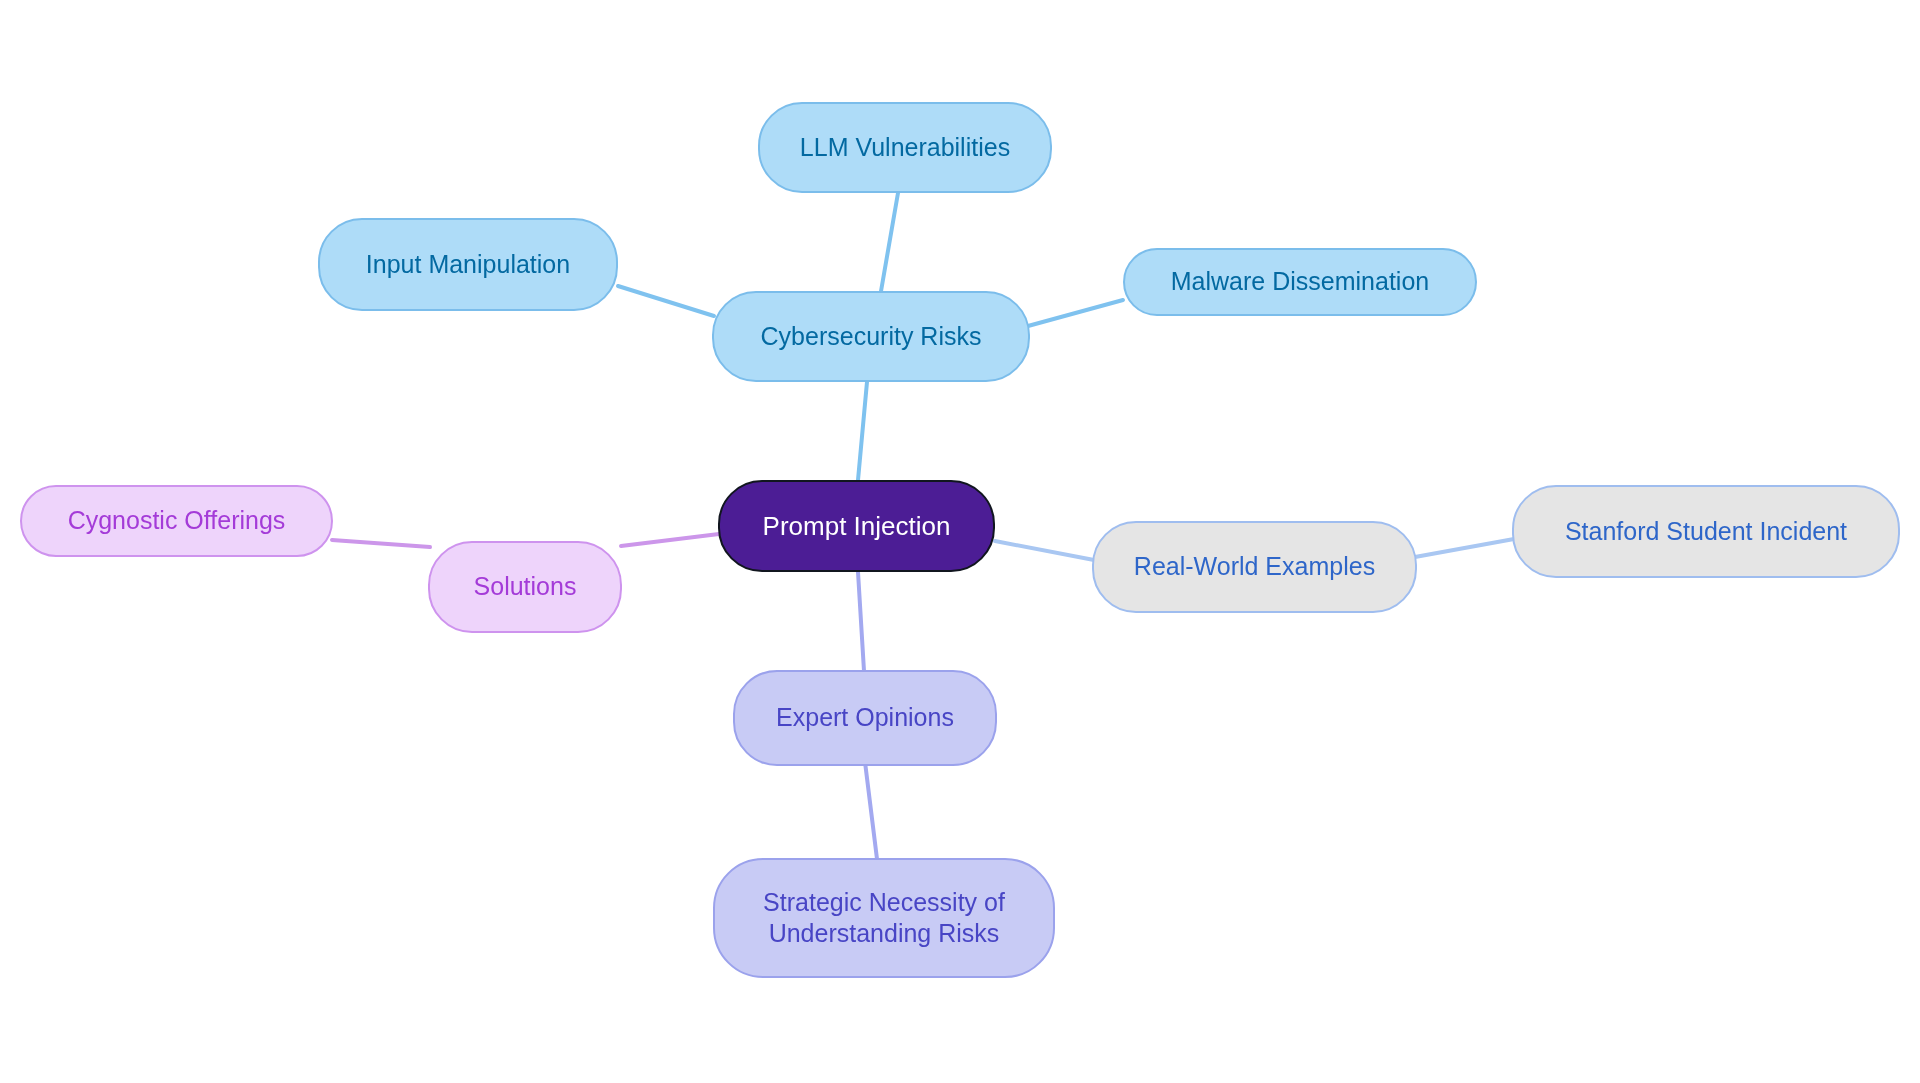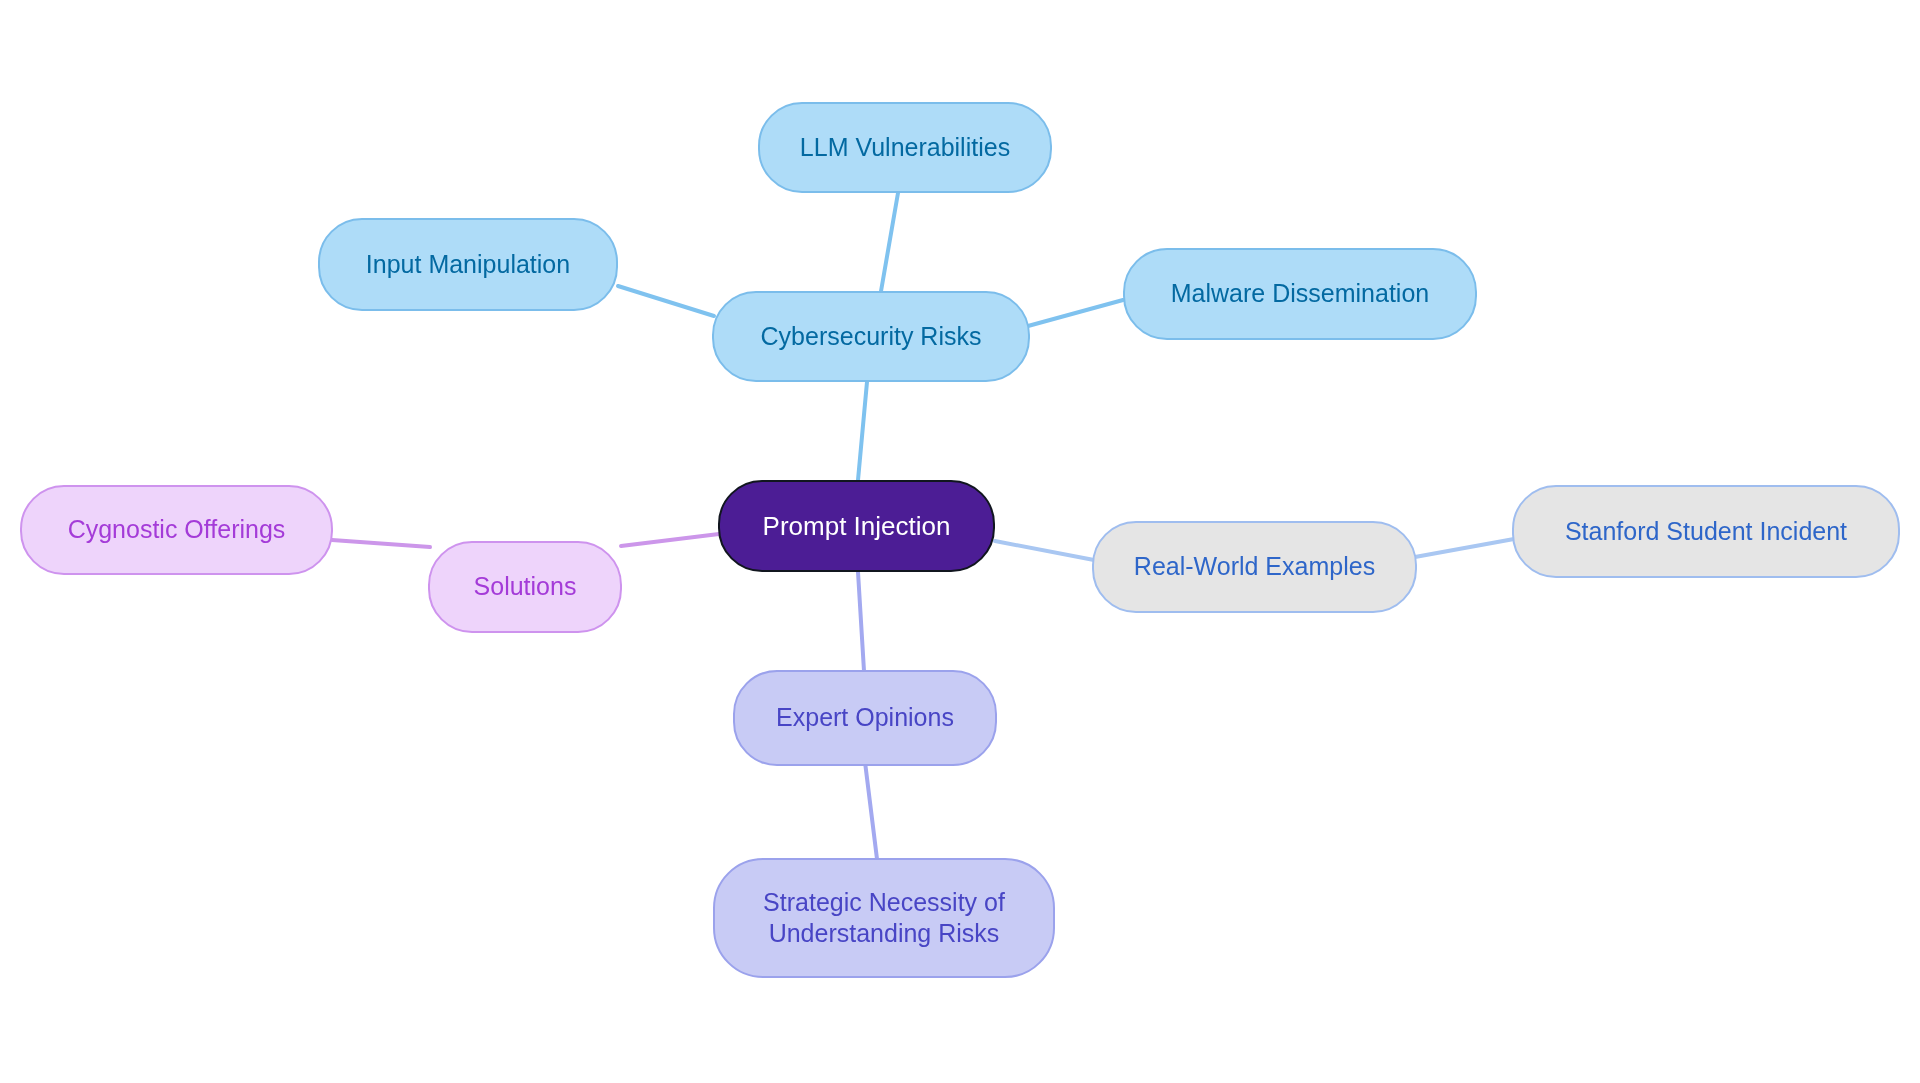--- a/index.html
+++ b/index.html
@@ -41,28 +41,28 @@
   .c-sky    { background: #aedcf8; border-color: #7bbdeb; color: #0369a1; }
   .c-blue   { background: #e5e5e5; border-color: #9fbdef; color: #2e66c9; }
   .c-peri   { background: #c8cbf5; border-color: #9ba2ec; color: #4845c5; }
   .c-purple { background: #eed4fb; border-color: #ce93ee; color: #a43bd8; }
 
   
   #n-center    { left: 718px;  top: 480px; width: 277px; height: 92px; }
   #n-cyber     { left: 712px;  top: 291px; width: 318px; height: 91px; }
   #n-llm       { left: 758px;  top: 102px; width: 294px; height: 91px; }
   #n-input     { left: 318px;  top: 218px; width: 300px; height: 93px; }
-  #n-malware   { left: 1123px; top: 248px; width: 354px; height: 92px; }
+  #n-malware   { left: 1123px; top: 248px; width: 354px; height: 68px; }
   #n-realworld { left: 1092px; top: 521px; width: 325px; height: 92px; }
   #n-stanford  { left: 1512px; top: 485px; width: 388px; height: 93px; }
   #n-expert    { left: 733px;  top: 670px; width: 264px; height: 96px; }
   #n-strategic { left: 713px;  top: 858px; width: 342px; height: 120px;
                  white-space: normal; border-radius: 50px; }
   #n-solutions { left: 428px;  top: 505px; width: 194px; height: 92px; margin-top: 36px; }
-  #n-cygnostic { left: 20px;   top: 485px; width: 313px; height: 90px; }
+  #n-cygnostic { left: 20px;   top: 485px; width: 313px; height: 72px; }
 </style>
 </head>
 <body>
 
 <div id="canvas">
 
   <svg id="edge-layer" viewBox="0 0 1920 1083" stroke-width="4" stroke-linecap="round" fill="none">
     <line x1="880" y1="297" x2="898" y2="193" stroke="#7fc2ef"></line>
     <line x1="714" y1="316" x2="618" y2="286" stroke="#7fc2ef"></line>
     <line x1="1028" y1="326" x2="1123" y2="300" stroke="#7fc2ef"></line>

